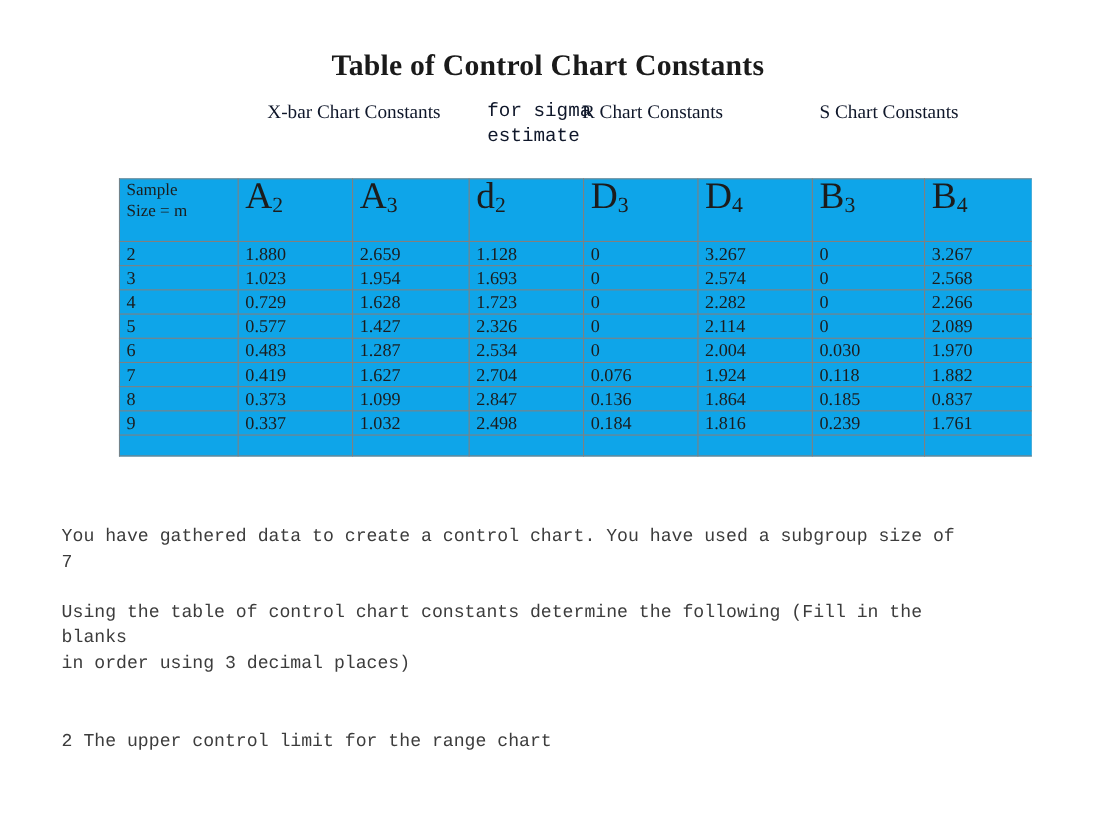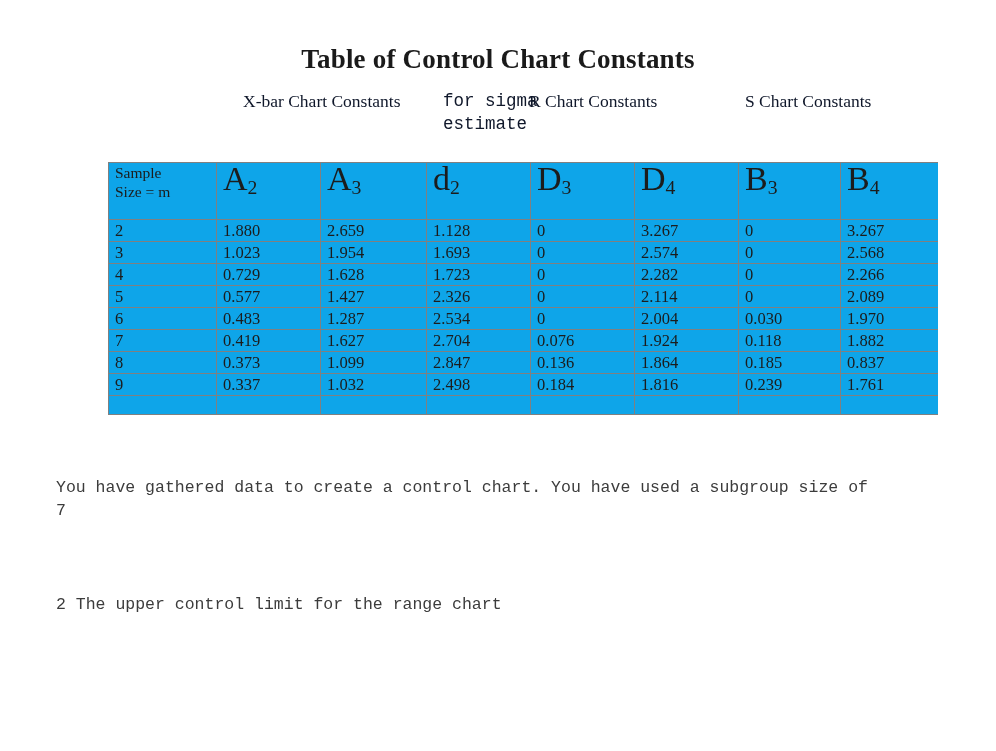--- a/index.html
+++ b/index.html
@@ -273,17 +273,21 @@
       </tr>
     </tbody>
   </table>
 </div>
 
 <div id="prose">
   <p>
     <span>You have gathered data to create a control chart. You have used a subgroup size of 7</span><br>
   </p>
   <div class="para-gap"></div>
+  <p>
+    <span>Using the table of control chart constants determine the following (Fill in the blanks</span><br>
+    <span>in order using 3 decimal places)</span>
+  </p>
   <div class="q-gap"></div>
   <div class="q-gap"></div>
   <p class="question">2 The upper control limit for the range chart</p>
   <div class="q-gap"></div>
 </div>
 
 </body></html>

